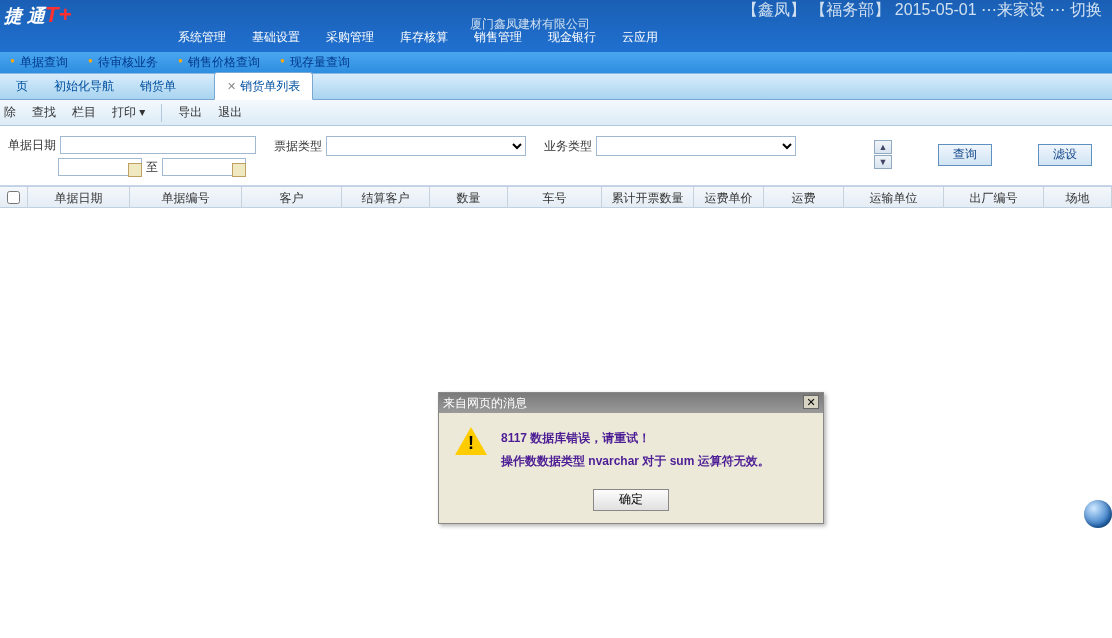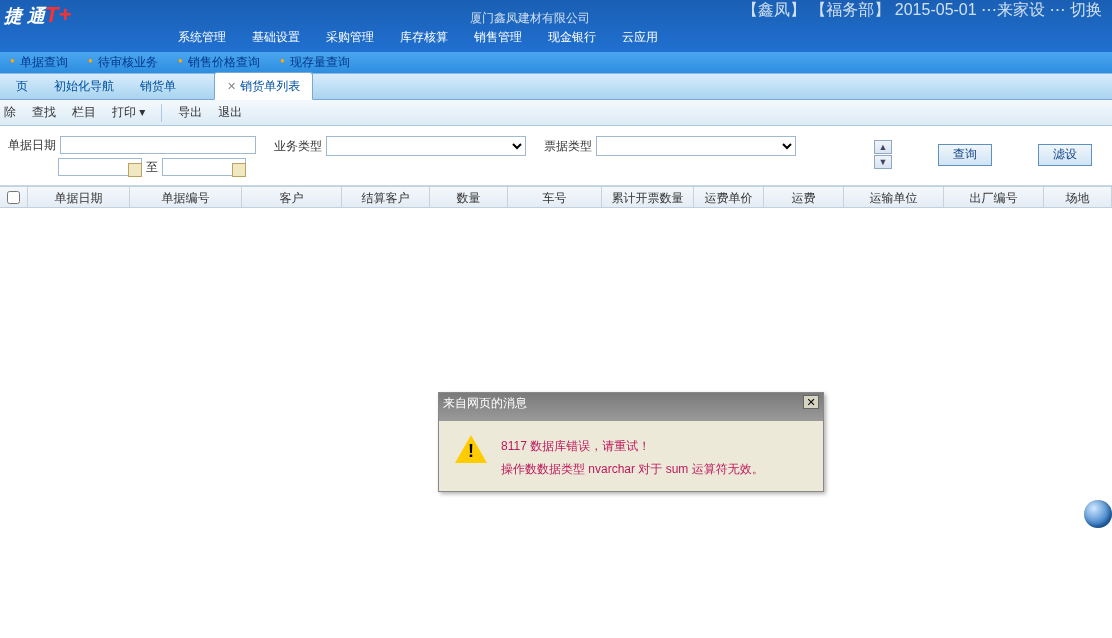--- a/index.html
+++ b/index.html
@@ -28,21 +28,21 @@
       font-size: 18px;
       font-style: italic;
       font-weight: bold;
       color: #fff;
       padding-left: 4px;
     }
     .logo-t { color: #ff3030; font-size: 22px; }
     .company-title {
       position: absolute;
       left: 470px;
-      top: 10px;
+      top: 16px;
       color: #d0e0f0;
       font-size: 12px;
     }
     .top-right {
       position: absolute;
       right: 10px;
       top: 0;
       color: #d0e0f0;
       font-size: 16px;
     }
@@ -227,21 +227,21 @@
       left: 438px;
       top: 392px;
       width: 386px;
       background: #ece9d8;
       border: 1px solid #888;
       box-shadow: 2px 2px 4px rgba(0,0,0,0.3);
     }
     .dialog-title {
       background: linear-gradient(#7a7a7a, #9a9a9a);
       color: #fff;
-      height: 28px;
+      height: 20px;
       line-height: 20px;
       padding: 0 4px;
       display: flex;
       justify-content: space-between;
       font-size: 12px;
     }
     .dialog-close {
       width: 16px;
       height: 14px;
       background: #d8d4c4;
@@ -273,21 +273,21 @@
     }
     .warn-tri::after {
       content: "!";
       position: absolute;
       left: -3px;
       top: 6px;
       color: #000;
       font-weight: bold;
       font-size: 18px;
     }
-    .dialog-msg { color: #be185d; line-height: 1.9; }
+    .dialog-msg { color: #4c1d95; line-height: 1.9; font-weight: bold; }
     .dialog-footer {
       text-align: center;
       padding: 6px 0 12px;
     }
     .dialog-btn {
       width: 76px;
       height: 22px;
       border: 1px solid #888;
       background: linear-gradient(#fdfdfd,#e0e0e0);
       cursor: pointer;
@@ -356,25 +356,25 @@
     </div>
     <div class="filter-row" style="margin-left:50px">
       <input class="input-box date-input" style="">
         <span class="date-icon"></span>
       <span class="filter-label">至</span>
       <input class="input-box date-input" style="">
         <span class="date-icon"></span>
     </div>
   </div>
   <div class="filter-row">
+    <span class="filter-label">票据类型</span>
+    <select class="combo"></select>
+  </div>
+  <div class="filter-row">
     <span class="filter-label">业务类型</span>
-    <select class="combo"></select>
-  </div>
-  <div class="filter-row">
-    <span class="filter-label">票据类型</span>
     <select class="combo"></select>
   </div>
   <div class="right-buttons">
     <div class="spinner">
       <div>▲</div>
       <div>▼</div>
     </div>
     <button class="btn">查询</button>
     <button class="btn">滤设</button>
   </div>
@@ -404,16 +404,19 @@
     </div>
     <div class="dialog-body">
       <div class="warn-icon">
           <div class="warn-tri"></div>
         </div>
       <div class="dialog-msg">
         <div>8117 数据库错误，请重试！</div>
         <div>操作数数据类型 nvarchar 对于 sum 运算符无效。</div>
       </div>
     </div>
+    <div class="dialog-footer">
+      <button class="dialog-btn">确定</button>
+    </div>
   </div>
 </div>
 
 <div class="bottom-orb"></div>
 
 </body></html>

